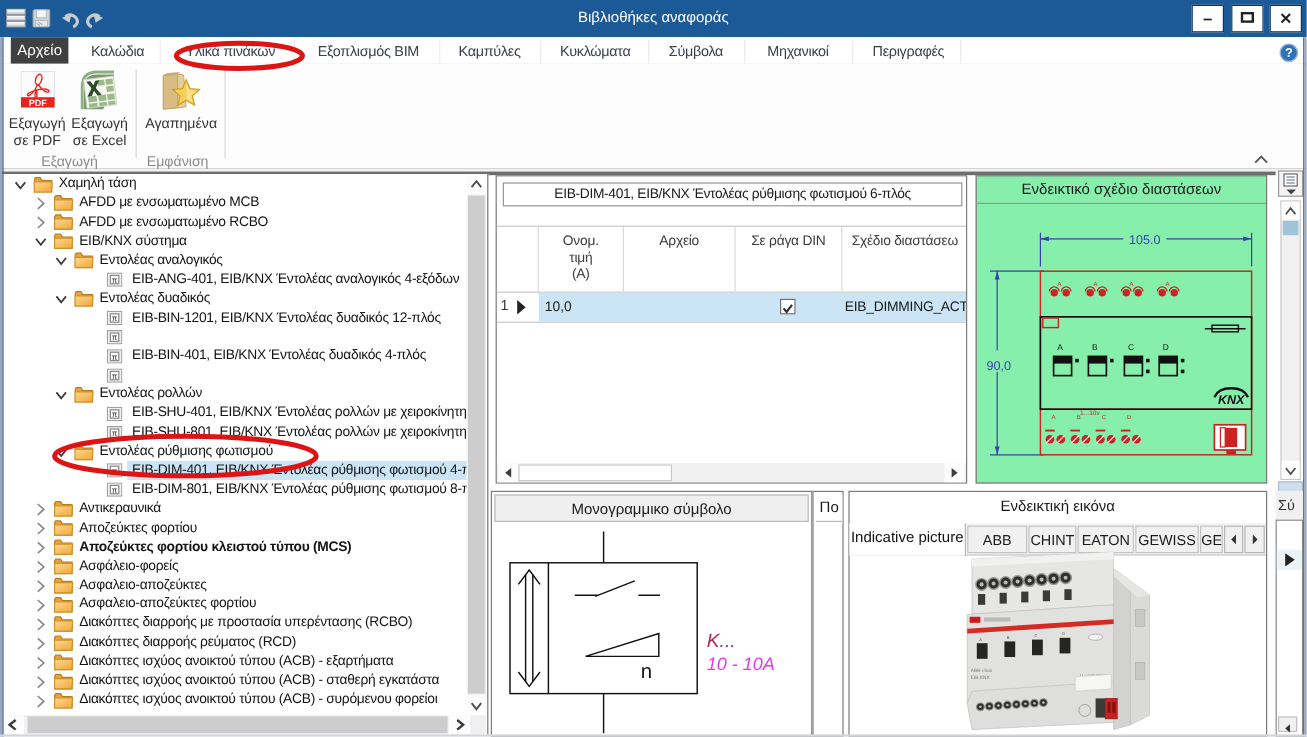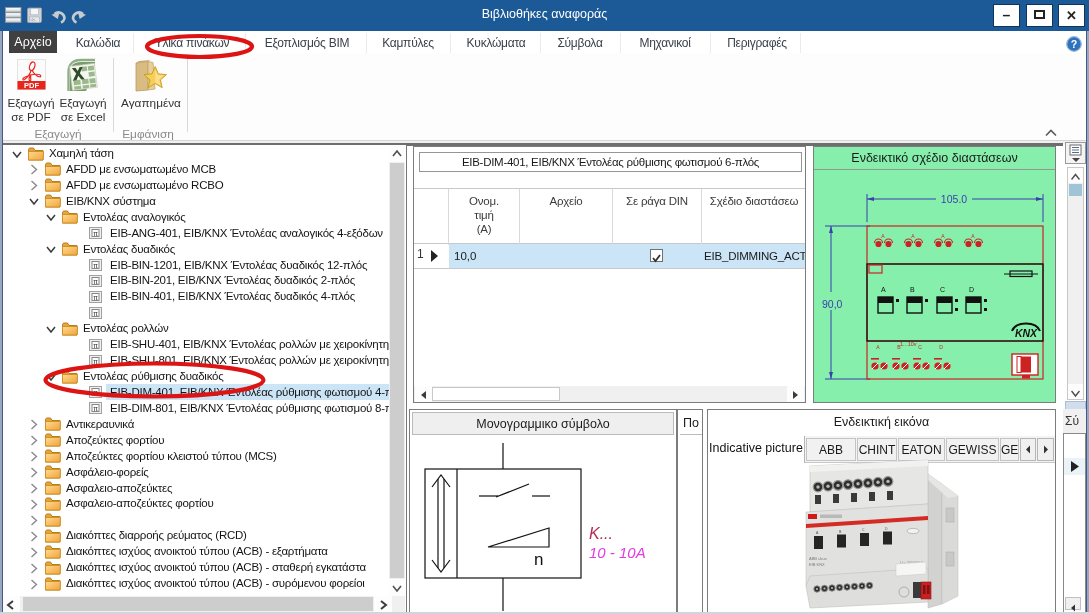--- a/index.html
+++ b/index.html
@@ -269,21 +269,20 @@
         <div style="position:absolute;left:108px;top:1.5px;font-size:11.5px;letter-spacing:-0.24px;color:#141414;white-space:nowrap;">EIB-BIN-1201, EIB/KNX Έντολέας δυαδικός  12-πλός</div>
       </div>
       <div style="position:absolute;left:0;top:127.94px;width:387px;height:16px;overflow:hidden;">
         <div style="position:absolute;left:87px;top:0;width:13px;height:15px;">
           <svg width="13" height="12" viewBox="0 0 13 12" style="position:absolute;top:2px;">
             <rect x="0.5" y="0.5" width="12" height="11" fill="#f0f0f0" stroke="#a0a0a0"></rect>
             <rect x="3" y="2.5" width="7" height="7" fill="#fdfdfd" stroke="#888"></rect>
             <text x="6.5" y="8.6" font-size="7" fill="#333" text-anchor="middle" font-family="Liberation Mono">π</text>
           </svg>
         </div>
-        <div style="position:absolute;left:108px;top:1.5px;font-size:11.5px;letter-spacing:-0.24px;color:#141414;white-space:nowrap;">EIB-BIN-201, EIB/KNX Έντολέας δυαδικός  2-πλός</div>
       </div>
       <div style="position:absolute;left:0;top:143.87px;width:387px;height:16px;overflow:hidden;">
         <div style="position:absolute;left:87px;top:0;width:13px;height:15px;">
           <svg width="13" height="12" viewBox="0 0 13 12" style="position:absolute;top:2px;">
             <rect x="0.5" y="0.5" width="12" height="11" fill="#f0f0f0" stroke="#a0a0a0"></rect>
             <rect x="3" y="2.5" width="7" height="7" fill="#fdfdfd" stroke="#888"></rect>
             <text x="6.5" y="8.6" font-size="7" fill="#333" text-anchor="middle" font-family="Liberation Mono">π</text>
           </svg>
         </div>
         <div style="position:absolute;left:108px;top:1.5px;font-size:11.5px;letter-spacing:-0.24px;color:#141414;white-space:nowrap;">EIB-BIN-401, EIB/KNX Έντολέας δυαδικός  4-πλός</div>
@@ -344,21 +343,21 @@
             <path d="M0.5 2.5 L0.5 13 L15 13 L15 3.5 L7 3.5 L5.5 1 L1.5 1 Z" fill="#e8a33d" stroke="#b87e1e"></path>
             <path d="M0.5 4.5 L15.5 4.5 L15 13 L0.5 13 Z" fill="url(#fg)" stroke="#cf9129"></path>
             <defs>
               <linearGradient id="fg" x1="0" y1="0" x2="1" y2="1">
                 <stop offset="0" stop-color="#ffd98f"></stop>
                 <stop offset="1" stop-color="#f0a53a"></stop>
               </linearGradient>
             </defs>
           </svg>
         </div>
-        <div style="position:absolute;left:81px;top:1.5px;font-size:11.5px;letter-spacing:-0.24px;color:#141414;white-space:nowrap;">Εντολέας ρύθμισης δυαδικός</div>
+        <div style="position:absolute;left:81px;top:1.5px;font-size:11.5px;letter-spacing:-0.24px;color:#141414;white-space:nowrap;">Εντολέας ρύθμισης φωτισμού</div>
       </div>
       <div style="position:absolute;left:0;top:239.45px;width:387px;height:16px;overflow:hidden;">
         <div style="position:absolute;left:104px;top:0px;width:283px;height:16px;background:#cbe5f6;"></div>
         <div style="position:absolute;left:87px;top:0;width:13px;height:15px;">
           <svg width="13" height="12" viewBox="0 0 13 12" style="position:absolute;top:2px;">
             <rect x="0.5" y="0.5" width="12" height="11" fill="#f0f0f0" stroke="#a0a0a0"></rect>
             <rect x="3" y="2.5" width="7" height="7" fill="#fdfdfd" stroke="#888"></rect>
             <text x="6.5" y="8.6" font-size="7" fill="#333" text-anchor="middle" font-family="Liberation Mono">π</text>
           </svg>
         </div>
@@ -419,21 +418,21 @@
             <path d="M0.5 2.5 L0.5 13 L15 13 L15 3.5 L7 3.5 L5.5 1 L1.5 1 Z" fill="#e8a33d" stroke="#b87e1e"></path>
             <path d="M0.5 4.5 L15.5 4.5 L15 13 L0.5 13 Z" fill="url(#fg)" stroke="#cf9129"></path>
             <defs>
               <linearGradient id="fg" x1="0" y1="0" x2="1" y2="1">
                 <stop offset="0" stop-color="#ffd98f"></stop>
                 <stop offset="1" stop-color="#f0a53a"></stop>
               </linearGradient>
             </defs>
           </svg>
         </div>
-        <div style="position:absolute;left:64px;top:1.5px;font-size:11.5px;letter-spacing:-0.24px;color:#141414;white-space:nowrap;">Αποζεύκτες φορτίου κλειστού τύπου (MCS)</div>
+        <div style="position:absolute;left:64px;top:1.5px;font-size:11.5px;letter-spacing:-0.24px;color:#141414;white-space:nowrap;font-weight:bold;">Αποζεύκτες φορτίου κλειστού τύπου (MCS)</div>
       </div>
       <div style="position:absolute;left:0;top:319.1px;width:387px;height:16px;overflow:hidden;">
         <svg style="position:absolute;left:28px;top:3px;" width="8" height="11">
           <path d="M1.5 1 L6.5 5.5 L1.5 10" fill="none" stroke="#8a8a8a" stroke-width="1.4"></path>
         </svg>
         <div style="position:absolute;left:43px;top:0;width:17px;height:15px;">
           <svg width="17" height="14" viewBox="0 0 17 14" style="position:absolute;top:1px;">
             <path d="M0.5 2.5 L0.5 13 L15 13 L15 3.5 L7 3.5 L5.5 1 L1.5 1 Z" fill="#e8a33d" stroke="#b87e1e"></path>
             <path d="M0.5 4.5 L15.5 4.5 L15 13 L0.5 13 Z" fill="url(#fg)" stroke="#cf9129"></path>
             <defs>
@@ -491,20 +490,21 @@
             <path d="M0.5 2.5 L0.5 13 L15 13 L15 3.5 L7 3.5 L5.5 1 L1.5 1 Z" fill="#e8a33d" stroke="#b87e1e"></path>
             <path d="M0.5 4.5 L15.5 4.5 L15 13 L0.5 13 Z" fill="url(#fg)" stroke="#cf9129"></path>
             <defs>
               <linearGradient id="fg" x1="0" y1="0" x2="1" y2="1">
                 <stop offset="0" stop-color="#ffd98f"></stop>
                 <stop offset="1" stop-color="#f0a53a"></stop>
               </linearGradient>
             </defs>
           </svg>
         </div>
+        <div style="position:absolute;left:64px;top:1.5px;font-size:11.5px;letter-spacing:-0.24px;color:#141414;white-space:nowrap;">Διακόπτες διαρροής με προστασία υπερέντασης (RCBO)</div>
       </div>
       <div style="position:absolute;left:0;top:382.82px;width:387px;height:16px;overflow:hidden;">
         <svg style="position:absolute;left:28px;top:3px;" width="8" height="11">
           <path d="M1.5 1 L6.5 5.5 L1.5 10" fill="none" stroke="#8a8a8a" stroke-width="1.4"></path>
         </svg>
         <div style="position:absolute;left:43px;top:0;width:17px;height:15px;">
           <svg width="17" height="14" viewBox="0 0 17 14" style="position:absolute;top:1px;">
             <path d="M0.5 2.5 L0.5 13 L15 13 L15 3.5 L7 3.5 L5.5 1 L1.5 1 Z" fill="#e8a33d" stroke="#b87e1e"></path>
             <path d="M0.5 4.5 L15.5 4.5 L15 13 L0.5 13 Z" fill="url(#fg)" stroke="#cf9129"></path>
             <defs>

